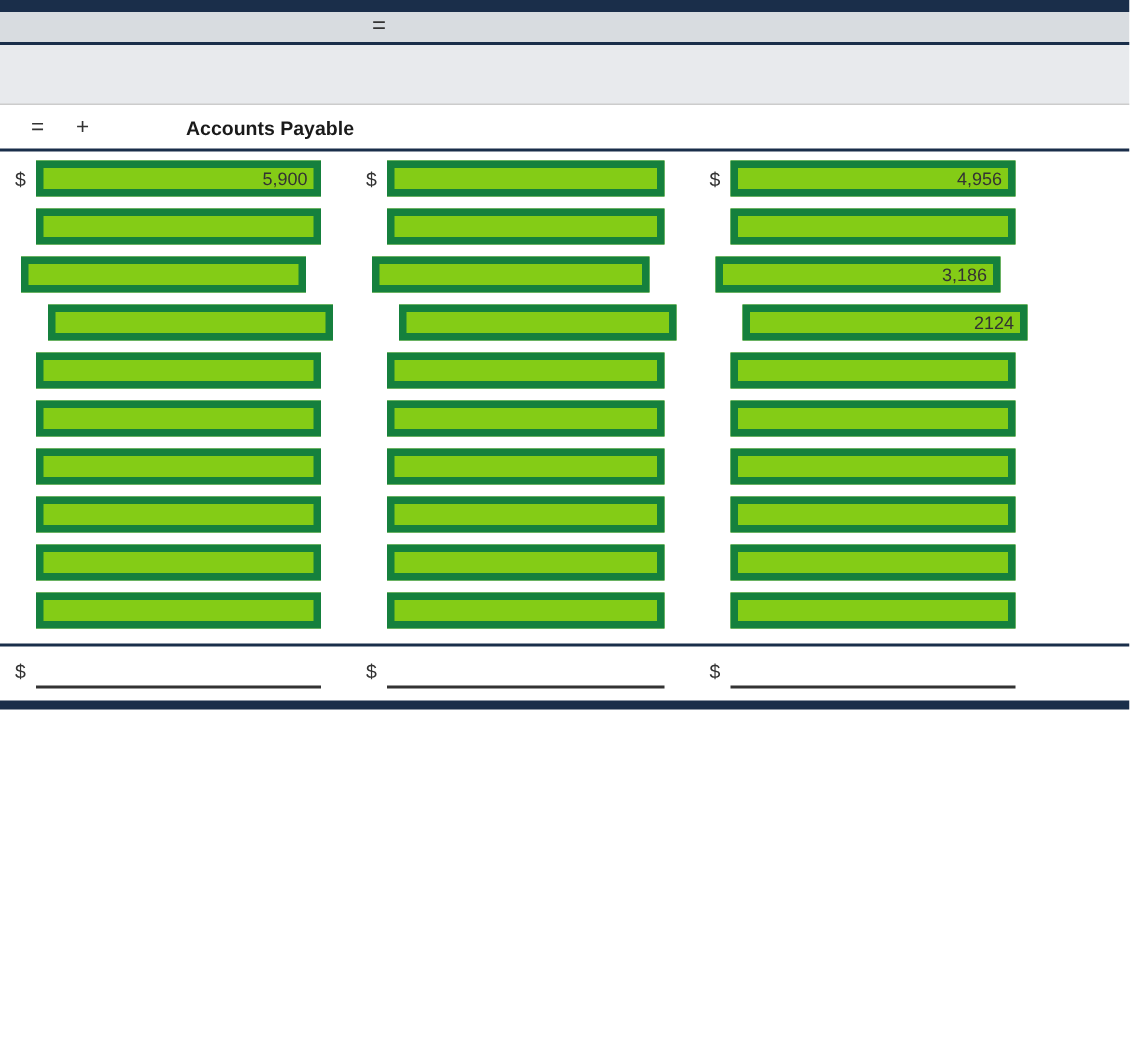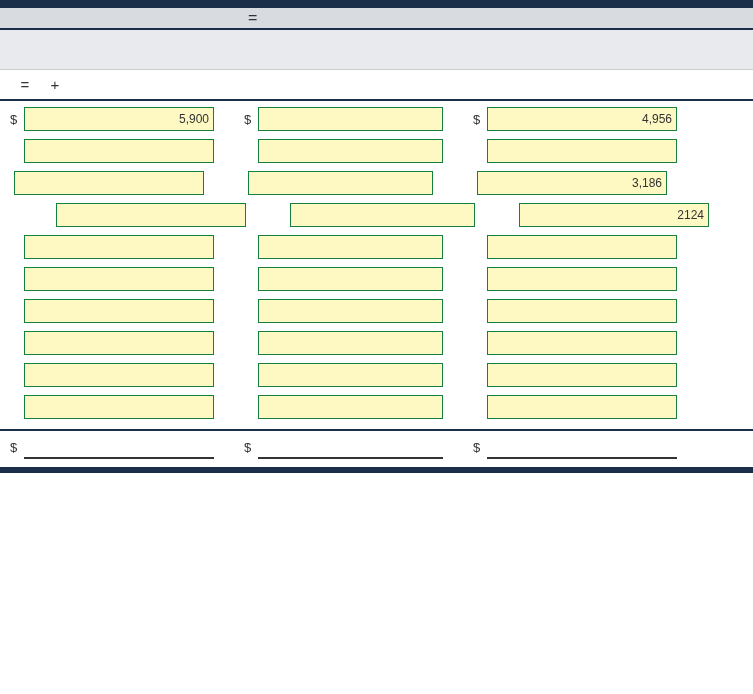--- a/index.html
+++ b/index.html
@@ -130,22 +130,22 @@
 
     .dollar-sign {
       font-size: 13px;
       color: #333;
       margin-right: 2px;
       width: 12px;
       flex-shrink: 0;
     }
 
     .input-field {
-      border: 1px solid #15803d;
-      background: #fef9c3;
+      border: 5px solid #15803d;
+      background: #84cc16;
       height: 24px;
       font-size: 12px;
       color: #333;
       text-align: right;
       padding-right: 4px;
       padding-left: 4px;
       outline: none;
     }
 
     .input-equipment {
@@ -205,20 +205,23 @@
 <div class="spacer-row"></div>
 
 <div class="columns-header">
   <div class="col-left-spacer"></div>
   <div class="col-separator">
     <span>=</span>
   </div>
   <div class="col-plus">
     <span>+</span>
   </div>
+  <div class="col-accounts">
+    <span>Accounts Payable</span>
+  </div>
 </div>
 
 <div class="data-rows" id="data-rows-container">
 <div class="data-row first-data-row" style="padding-left: 10px;">
       <div class="cell-group">
         <span class="dollar-sign">$</span>
         <input class="input-field input-equipment" type="text" value="5,900" style="">
       </div>
       <div class="separator-cell"></div>
       <div class="cell-group">
@@ -256,21 +259,21 @@
       <div class="cell-group">
         <span class="dollar-sign"></span>
         <input class="input-field input-notes" type="text" value="" style="">
       </div>
       <div class="plus-cell"></div>
       <div class="cell-group">
         <span class="dollar-sign"></span>
         <input class="input-field input-accounts" type="text" value="3,186" style="">
       </div>
     </div>
-    <div class="data-row" style="padding-left: 18px; margin-left: 24px;">
+    <div class="data-row" style="padding-left: 18px;">
       <div class="cell-group">
         <span class="dollar-sign"></span>
         <input class="input-field input-equipment" type="text" value="" style="">
       </div>
       <div class="separator-cell"></div>
       <div class="cell-group">
         <span class="dollar-sign"></span>
         <input class="input-field input-notes" type="text" value="" style="">
       </div>
       <div class="plus-cell"></div>

